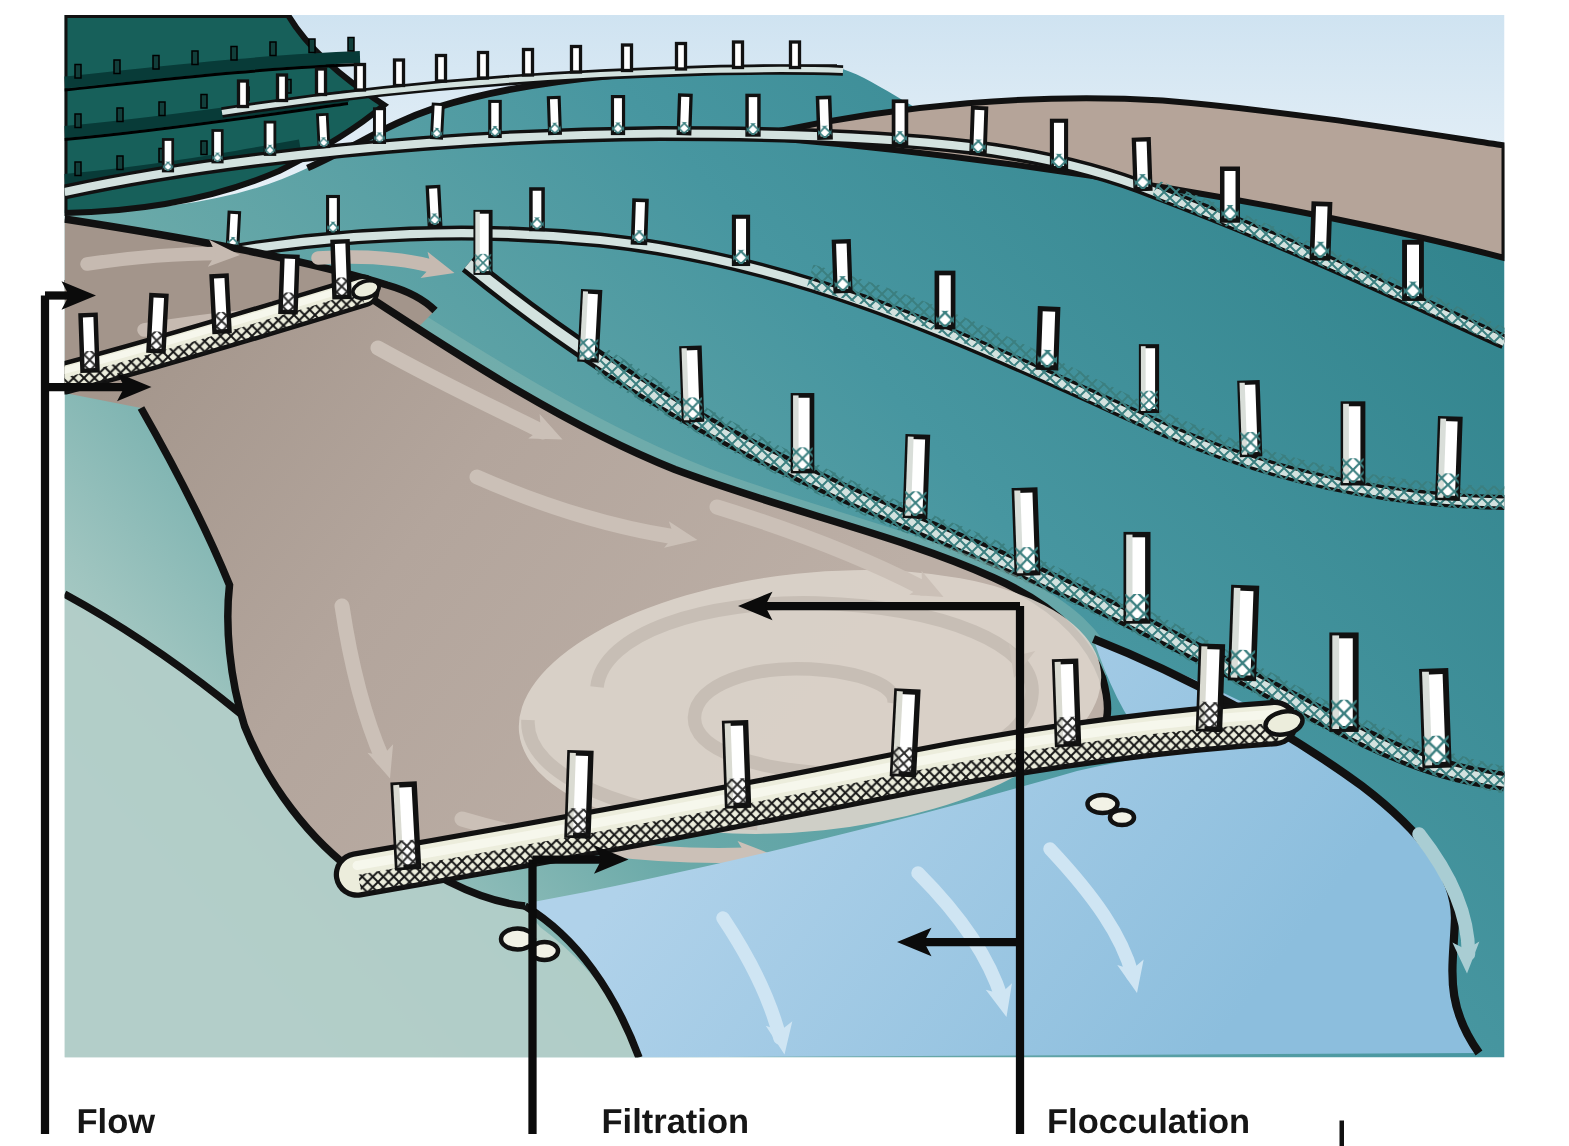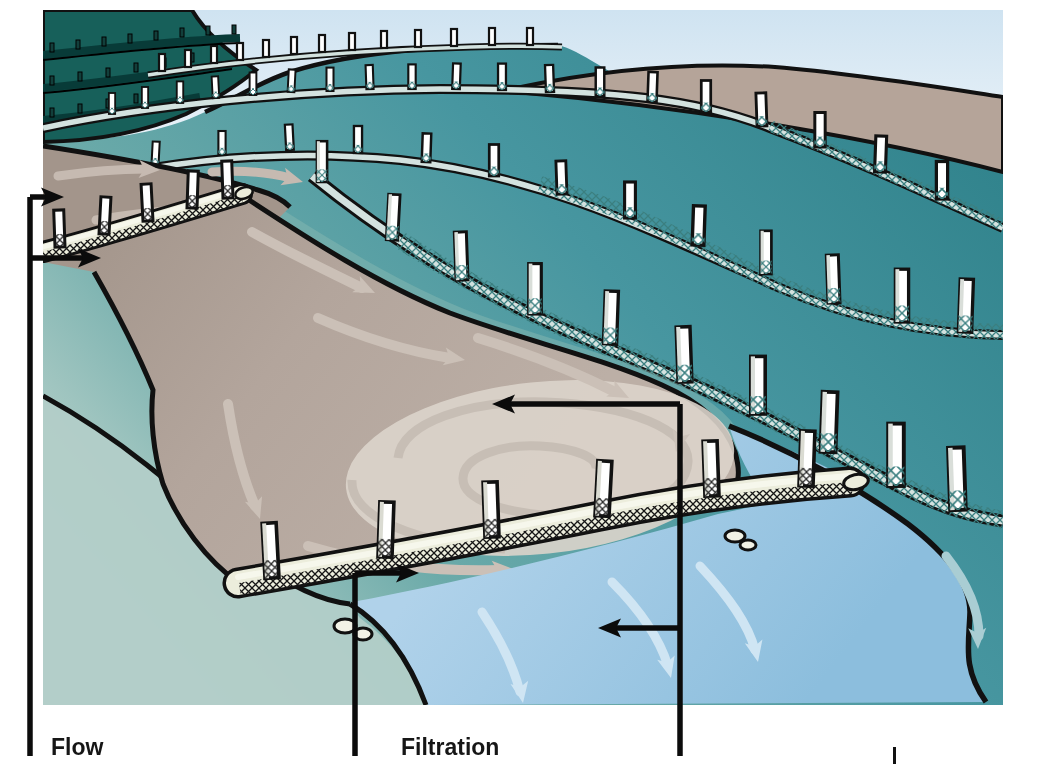--- a/index.html
+++ b/index.html
@@ -348,13 +348,14 @@
     <path d="M 680,628 L 614,628"></path>
   </g>
   <use href="#headBlack" transform="translate(492,404) rotate(180)"></use>
   <use href="#headBlack" transform="translate(598,628) rotate(180)"></use>
 
   <rect x="893" y="747" width="3" height="17" fill="#111"></rect>
 </svg>
 
 <div class="lbl lbl-flow">Flow</div>
 <div class="lbl lbl-filtration">Filtration</div>
+<div class="lbl lbl-flocculation">Flocculation</div>
 </div>
 
 </body></html>

